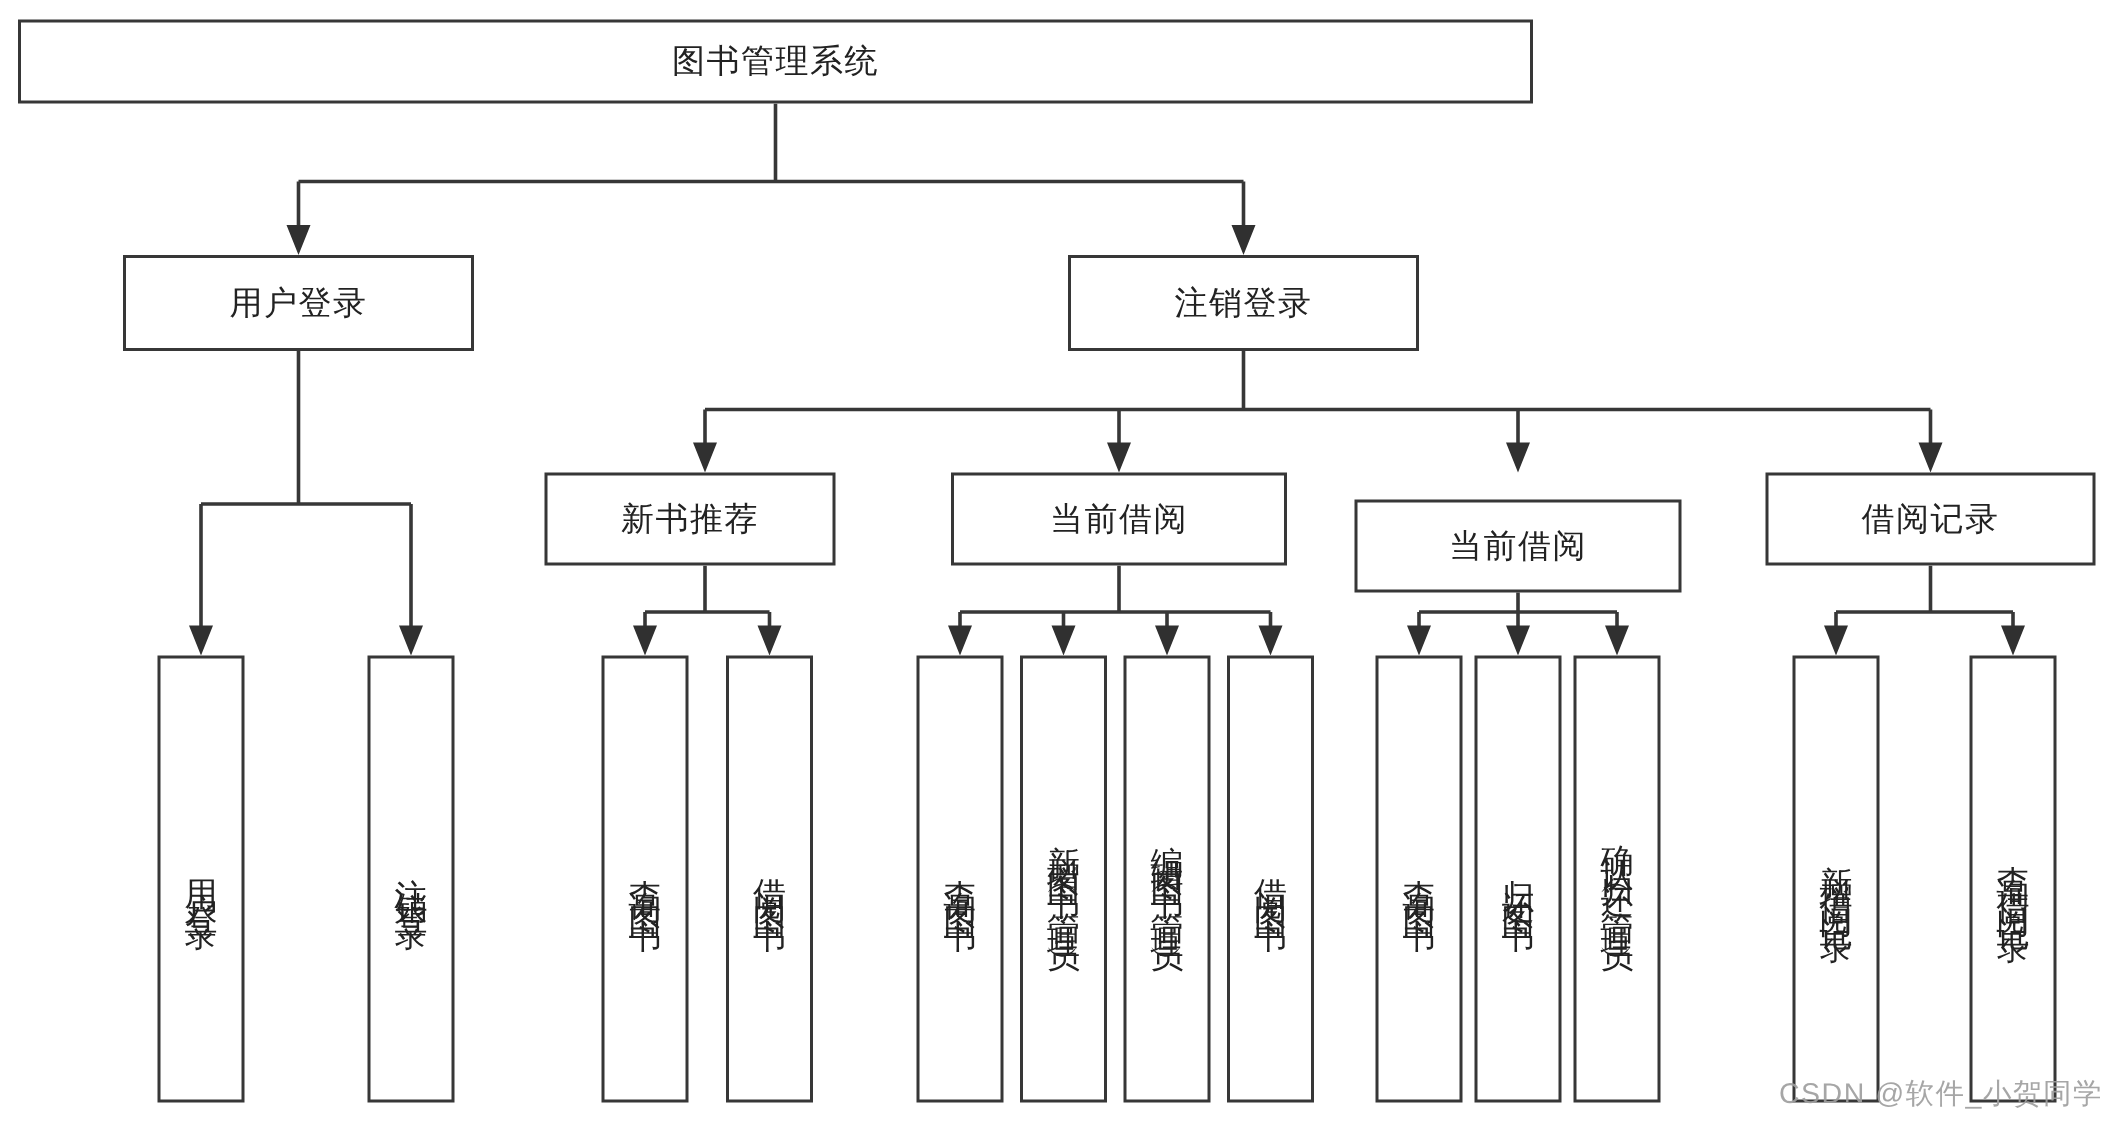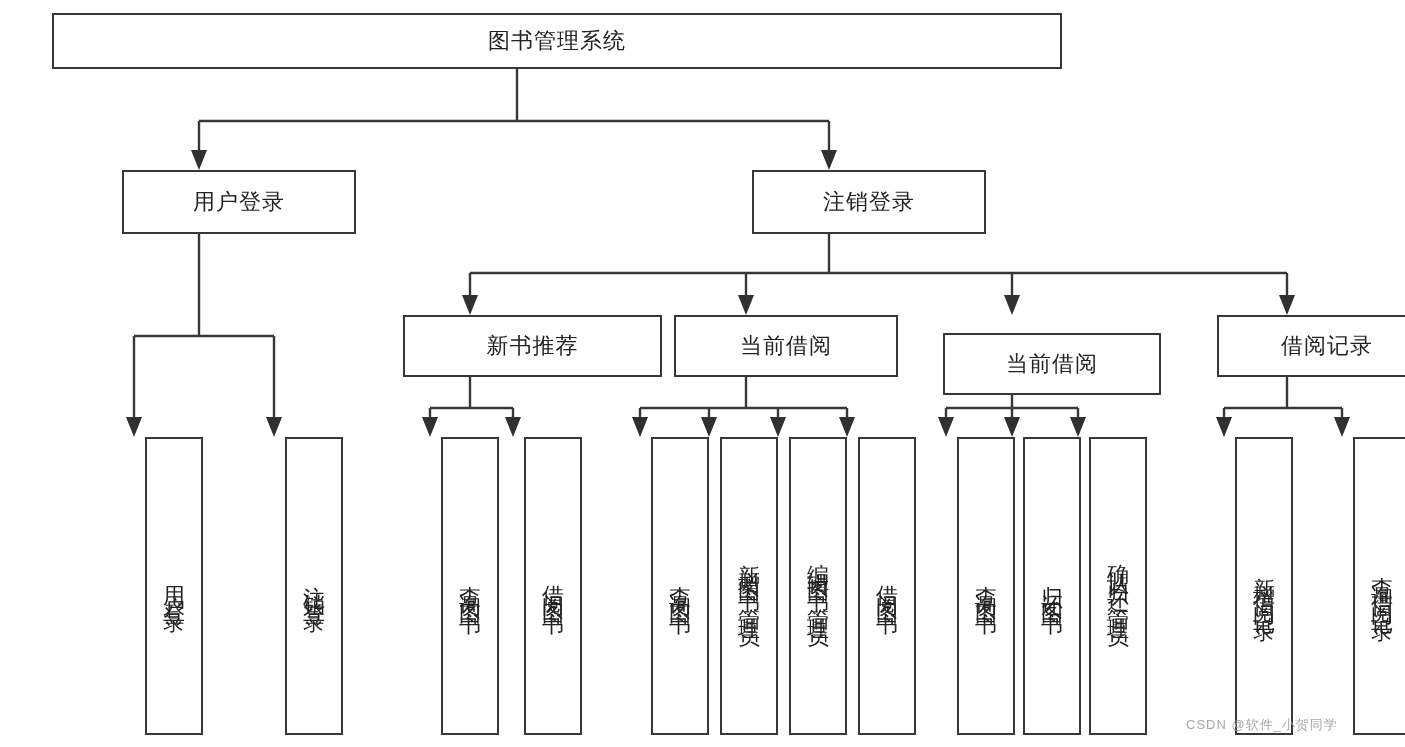--- a/index.html
+++ b/index.html
@@ -24,42 +24,41 @@
   .node {
     position: absolute;
     box-sizing: border-box;
     background: #ffffff;
     border: 2px solid #373737;
     display: flex;
     align-items: center;
     justify-content: center;
     z-index: 2;
     color: #222222;
-    margin-left: 40px;
   }
   .h-box {
     font-size: 22px;
     letter-spacing: 1px;
   }
   .v-box {
     font-size: 22px;
   }
   .v-box .label {
     writing-mode: vertical-rl;
     text-orientation: mixed;
     letter-spacing: 9px;
     line-height: 1;
     white-space: nowrap;
   }
   .label { display: inline-block; }
   #watermark {
     position: absolute;
     left: 1186px;
     top: 716px;
-    font-size: 13px;
+    font-size: 19px;
     color: rgba(158,158,158,0.92);
     white-space: nowrap;
     z-index: 3;
     letter-spacing: 1px;
   }
 </style>
 </head>
 <body>
 
 <div id="canvas">
@@ -90,21 +89,21 @@
     <span class="label">图书管理系统</span>
   </div>
 
   <div class="node h-box" style="left:82px; top:170px; width:234px; height:64px;">
     <span class="label">用户登录</span>
   </div>
   <div class="node h-box" style="left:712px; top:170px; width:234px; height:64px;">
     <span class="label">注销登录</span>
   </div>
 
-  <div class="node h-box" style="left:363px; top:315px; width:259px; height:62px;">
+  <div class="node h-box" style="left:363px; top:315px; width:194px; height:62px;">
     <span class="label">新书推荐</span>
   </div>
   <div class="node h-box" style="left:634px; top:315px; width:224px; height:62px;">
     <span class="label">当前借阅</span>
   </div>
   <div class="node h-box" style="left:903px; top:333px; width:218px; height:62px;">
     <span class="label">当前借阅</span>
   </div>
   <div class="node h-box" style="left:1177px; top:315px; width:220px; height:62px;">
     <span class="label">借阅记录</span>

